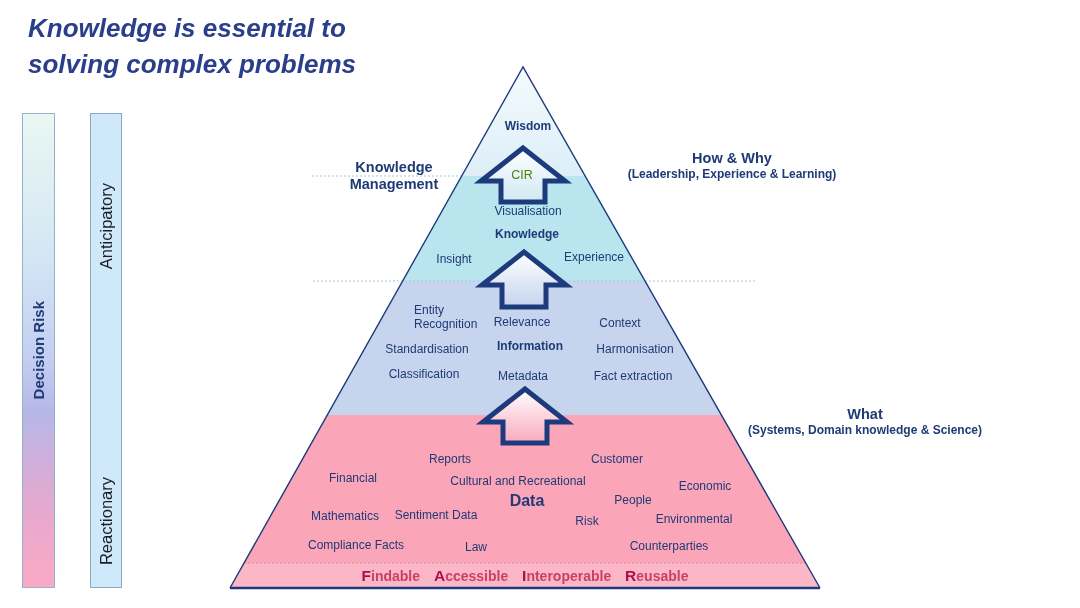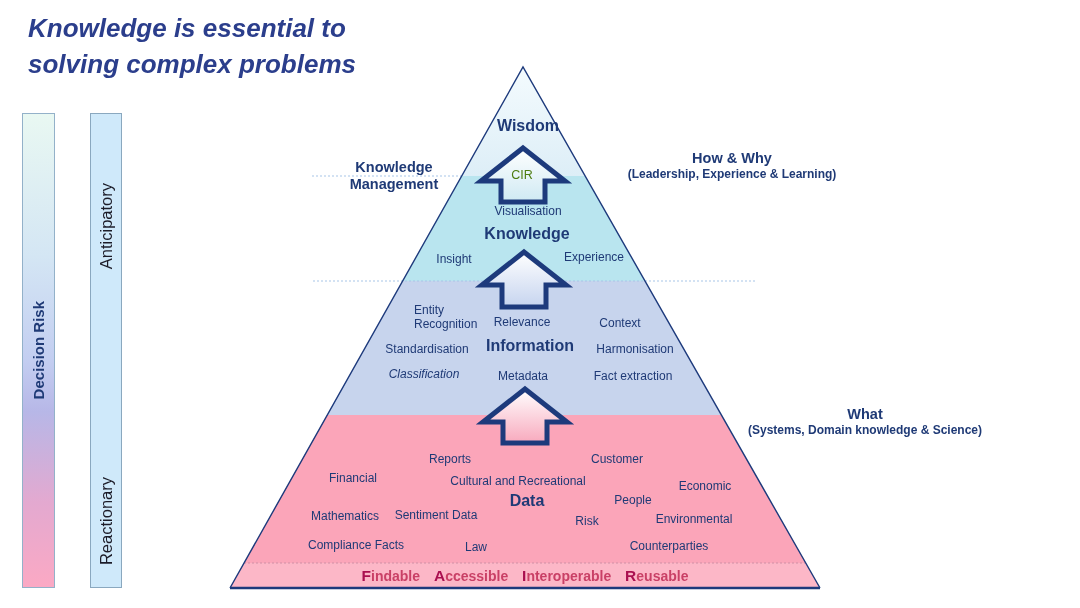--- a/index.html
+++ b/index.html
@@ -16,21 +16,21 @@
   .vtext{writing-mode:vertical-rl;transform:rotate(180deg);white-space:nowrap;}
   .risk-label{font-weight:bold;font-size:15px;color:#1f3a76;}
   .vslot{position:absolute;left:0;right:0;display:flex;align-items:center;justify-content:center;}
   .slot-top{top:30px;height:165px;}
   .slot-bottom{top:325px;height:164px;}
   .mode-label{font-size:16.5px;color:#1c1c28;}
   
   .pyr{position:absolute;left:0;top:0;}
   
   .plabel{position:absolute;transform:translate(-50%,-50%);font-size:12px;white-space:nowrap;color:#1f3a76;}
-  .plabel.bold{font-weight:bold;font-size:16px;}
+  .plabel.bold{font-weight:bold;font-size:12px;}
   .plabel.data-title{font-weight:bold;font-size:16px;}
   .plabel.multiline{transform:none;white-space:normal;line-height:1.2;text-align:left;}
   .annot{position:absolute;transform:translate(-50%,-50%);font-weight:bold;font-size:14.5px;
          line-height:1.2;text-align:center;color:#1f3a76;}
   .annot .sub{font-size:12px;display:block;}
   .annot.wrap{white-space:normal;}
   .annot.nowrap{white-space:nowrap;}
   .cir{position:absolute;transform:translate(-50%,-50%);font-size:12.5px;color:#4d7c0f;}
   
   .fair{position:absolute;left:525px;top:576px;transform:translate(-50%,-50%);white-space:nowrap;
@@ -119,21 +119,21 @@
 
   <div class="plabel" style="left:528px;top:211px;">Visualisation</div>
   <div class="plabel" style="left:454px;top:259px;">Insight</div>
   <div class="plabel" style="left:594px;top:257px;">Experience</div>
 
   <div class="plabel multiline" style="left:414px;top:303px;width:72px;">Entity Recognition</div>
   <div class="plabel" style="left:522px;top:322px;">Relevance</div>
   <div class="plabel" style="left:620px;top:323px;">Context</div>
   <div class="plabel" style="left:427px;top:349px;">Standardisation</div>
   <div class="plabel" style="left:635px;top:349px;">Harmonisation</div>
-  <div class="plabel" style="left:424px;top:374px;font-style:italic;">Classification</div>
+  <div class="plabel" style="left:424px;top:374px;">Classification</div>
   <div class="plabel" style="left:523px;top:376px;">Metadata</div>
   <div class="plabel" style="left:633px;top:376px;">Fact extraction</div>
 
   <div class="plabel" style="left:450px;top:459px;">Reports</div>
   <div class="plabel" style="left:617px;top:459px;">Customer</div>
   <div class="plabel" style="left:353px;top:478px;">Financial</div>
   <div class="plabel" style="left:518px;top:481px;">Cultural and Recreational</div>
   <div class="plabel" style="left:705px;top:486px;">Economic</div>
   <div class="plabel" style="left:633px;top:500px;">People</div>
   <div class="plabel" style="left:345px;top:516px;">Mathematics</div>

